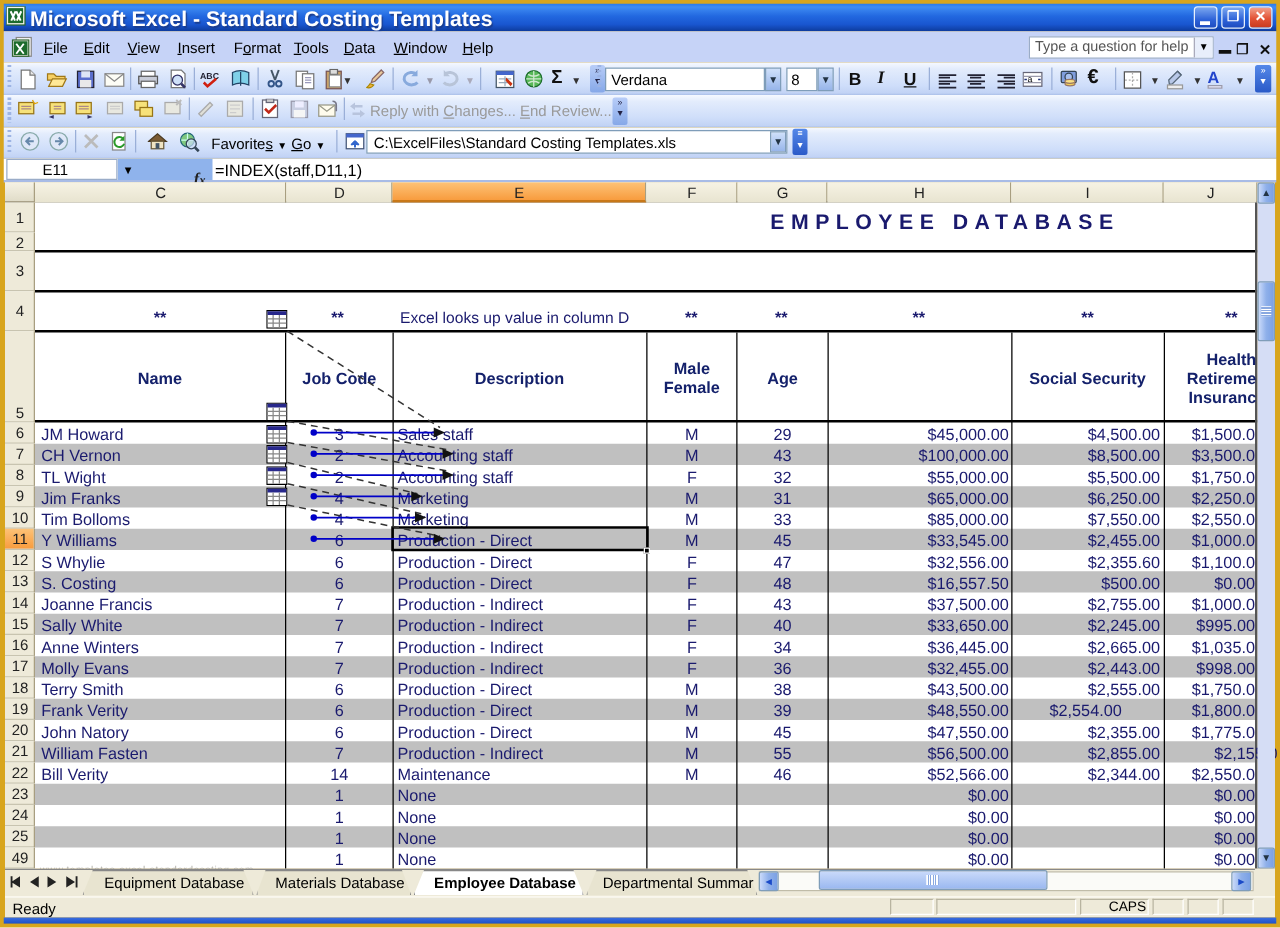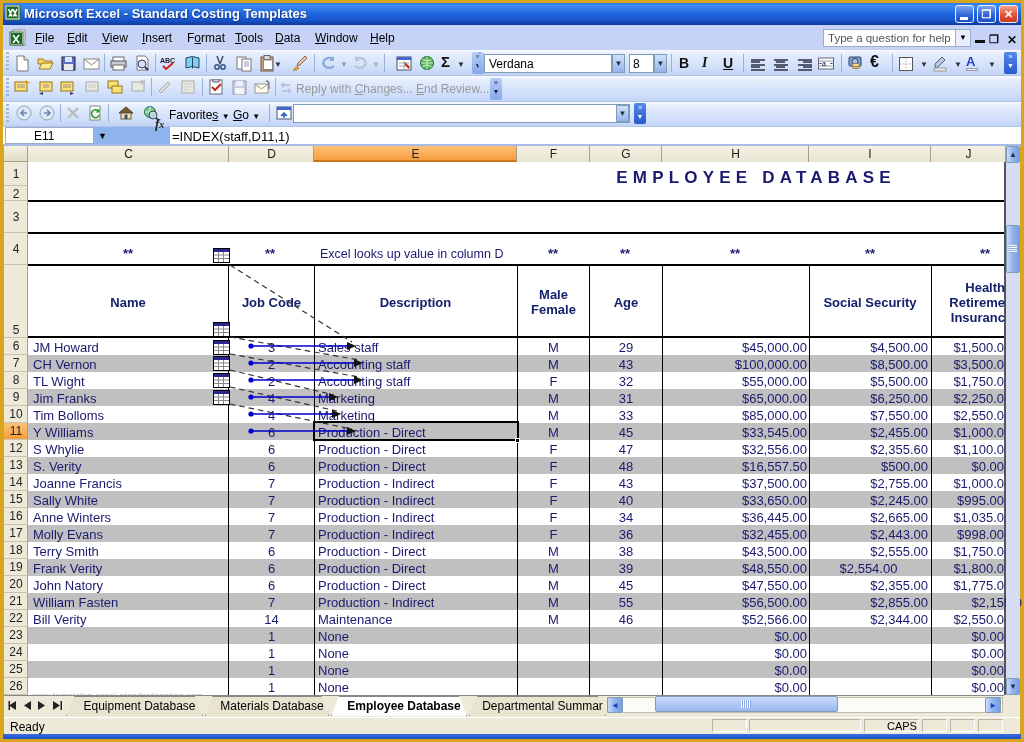--- a/index.html
+++ b/index.html
@@ -6,21 +6,21 @@
 #page{position:relative;width:1024px;height:742px;background:#d8a51d;}
 .nv{color:#1a1a6e;}
 </style></head><body>
 <div id="page">
 <div class="abs" style="left:3px;top:3px;width:1018px;height:22px;background:linear-gradient(180deg,#2a7ae8 0%,#3f8cf3 12%,#2268e0 45%,#1956d0 75%,#1144ae 92%,#0d3a9b 100%);"></div>
 <svg class="abs" style="left:5px;top:5px;" width="16" height="16">
       <rect x="0" y="0" width="15" height="15" fill="#f4f4ec" stroke="#28642f"></rect>
       <rect x="1.5" y="1.5" width="12" height="12" fill="#1d6b2c"></rect>
       <path d="M3.5 4 L7 11.5 M7.5 4 L4 11.5 M8 4 L11.5 11.5 M12 4 L8.5 11.5" stroke="#fff" stroke-width="1.6"></path>
     </svg>
-<div class="abs" style="left:24px;top:6px;font-size:13px;font-weight:bold;color:#fff;text-shadow:1px 1px 1px #1a3c8c;">Microsoft Excel - Standard Costing Templates</div>
+<div class="abs" style="left:24px;top:6px;font-size:17px;font-weight:bold;color:#fff;text-shadow:1px 1px 1px #1a3c8c;">Microsoft Excel - Standard Costing Templates</div>
 <div class="abs" style="left:955px;top:5px;width:19px;height:18px;border-radius:3px;border:1px solid #e8f0fc;background:linear-gradient(180deg,#7ba7f0,#2e63d8 60%,#1e4cc0);color:#fff;font-size:11px;font-weight:bold;text-align:center;line-height:16px;"></div>
 <div class="abs" style="left:960px;top:17px;width:8px;height:3px;background:#fff;"></div>
 <div class="abs" style="left:977px;top:5px;width:19px;height:18px;border-radius:3px;border:1px solid #e8f0fc;background:linear-gradient(180deg,#7ba7f0,#2e63d8 60%,#1e4cc0);color:#fff;font-size:11px;font-weight:bold;text-align:center;line-height:16px;">❐</div>
 <div class="abs" style="left:999px;top:5px;width:19px;height:18px;border-radius:3px;border:1px solid #e8f0fc;background:linear-gradient(180deg,#f2a28c,#e35336 55%,#c93a1e);color:#fff;font-size:11px;font-weight:bold;text-align:center;line-height:16px;">✕</div>
 <div class="abs" style="left:3px;top:25px;width:1018px;height:25px;background:#c6d3f7;"></div>
 <svg class="abs" style="left:9px;top:29px;" width="18" height="18">
       <rect x="4" y="1" width="12" height="15" fill="#fff" stroke="#888"></rect>
       <rect x="1" y="3" width="13" height="13" fill="#f0f0e8" stroke="#336633"></rect>
       <rect x="2" y="4" width="11" height="11" fill="#1d6b2c"></rect>
       <path d="M4 6 L10 14 M10 6 L4 14" stroke="#fff" stroke-width="1.5"></path>
@@ -283,29 +283,30 @@
 <div class="abs" style="left:169px;top:108px;font-size:12px;color:#000;">Favorite<u>s</u> <span style="font-size:8px;">▼</span></div>
 <div class="abs" style="left:233px;top:108px;font-size:12px;color:#000;"><u>G</u>o <span style="font-size:8px;">▼</span></div>
 <div class="abs" style="left:269px;top:104px;width:1px;height:18px;background:#9aafd8;"></div>
 <svg class="abs" style="left:276px;top:105px;" width="17" height="17">
       <rect x="1" y="2" width="14" height="12" fill="#fff" stroke="#457"></rect>
       <rect x="1" y="2" width="14" height="3" fill="#4466cc"></rect>
       <path d="M8 13 v-5 M8 8 l-3 3 M8 8 l3 3" stroke="#36c" stroke-width="1.6" fill="none"></path>
       <path d="M5 11 h6 l-3 -4 z" fill="#36c"></path>
     </svg>
 <div class="abs" style="left:293px;top:104px;width:337px;height:19px;background:#fff;border:1px solid #7f9db9;"></div>
+<div class="abs" style="left:299px;top:107px;font-size:12px;color:#000;">C:\ExcelFiles\Standard Costing Templates.xls</div>
 <div class="abs" style="left:616px;top:105px;width:13px;height:17px;background:linear-gradient(180deg,#cfe0fa,#97b5ea);border:1px solid #7f9db9;color:#234;font-size:8px;text-align:center;line-height:16px;">▼</div>
 <div class="abs" style="left:634px;top:103px;width:12px;height:21px;background:linear-gradient(180deg,#5588e8,#2a5ac8);border-radius:2px;color:#fff;font-size:7px;text-align:center;line-height:9px;">≡<br>▼</div>
 <div class="abs" style="left:3px;top:127px;width:1018px;height:17px;background:#fff;"></div>
 <div class="abs" style="left:3px;top:144px;width:1018px;height:2px;background:#a8bbe6;"></div>
 <div class="abs" style="left:94px;top:127px;width:76px;height:17px;background:#8fb3ec;"></div>
 <div class="abs" style="left:5px;top:127px;width:89px;height:17px;background:#fff;border:1px solid #9aacc8;"></div>
 <div class="abs" style="left:34px;top:129px;font-size:12px;color:#000;">E11</div>
 <div class="abs" style="left:98px;top:131px;font-size:9px;color:#000;">▼</div>
-<div class="abs" style="left:155px;top:116px;font-size:13px;font-style:italic;font-family:Liberation Serif, serif;font-weight:bold;color:#222;">f<span style="font-size:10px;">x</span></div>
+<div class="abs" style="left:155px;top:135px;font-size:13px;font-style:italic;font-family:Liberation Serif, serif;font-weight:bold;color:#222;">f<span style="font-size:10px;">x</span></div>
 <div class="abs" style="left:172px;top:129px;font-size:13px;color:#000;">=INDEX(staff,D11,1)</div>
 <div class="abs" style="left:4px;top:146px;width:1002px;height:549px;background:#fff;"></div>
 <div class="abs" style="left:4px;top:146px;width:1002px;height:16px;background:#eeead9;border-bottom:1px solid #888;"></div>
 <div class="abs" style="left:28px;top:146px;width:201px;height:16px;background:linear-gradient(180deg,#f6f2e4,#e8e4d0);border-right:1px solid #a89e80;"></div>
 <div class="abs" style="left:28px;top:147px;width:201px;text-align:center;font-size:12px;color:#222;">C</div>
 <div class="abs" style="left:229px;top:146px;width:85px;height:16px;background:linear-gradient(180deg,#f6f2e4,#e8e4d0);border-right:1px solid #a89e80;"></div>
 <div class="abs" style="left:229px;top:147px;width:85px;text-align:center;font-size:12px;color:#222;">D</div>
 <div class="abs" style="left:314px;top:146px;width:203px;height:16px;background:linear-gradient(180deg,#fdc277,#f89c3e);border-right:1px solid #a89e80;border-bottom:2px solid #c87818;"></div>
 <div class="abs" style="left:314px;top:147px;width:203px;text-align:center;font-size:12px;color:#222;">E</div>
 <div class="abs" style="left:517px;top:146px;width:73px;height:16px;background:linear-gradient(180deg,#f6f2e4,#e8e4d0);border-right:1px solid #a89e80;"></div>
@@ -363,21 +364,21 @@
 <div class="abs" style="left:4px;top:594px;width:24px;text-align:center;font-size:12px;color:#222;">21</div>
 <div class="abs" style="left:4px;top:610px;width:24px;height:17px;background:#eeead9;border-right:1px solid #a89e80;border-bottom:1px solid #c8c4b0;"></div>
 <div class="abs" style="left:4px;top:611px;width:24px;text-align:center;font-size:12px;color:#222;">22</div>
 <div class="abs" style="left:4px;top:627px;width:24px;height:17px;background:#eeead9;border-right:1px solid #a89e80;border-bottom:1px solid #c8c4b0;"></div>
 <div class="abs" style="left:4px;top:628px;width:24px;text-align:center;font-size:12px;color:#222;">23</div>
 <div class="abs" style="left:4px;top:644px;width:24px;height:17px;background:#eeead9;border-right:1px solid #a89e80;border-bottom:1px solid #c8c4b0;"></div>
 <div class="abs" style="left:4px;top:645px;width:24px;text-align:center;font-size:12px;color:#222;">24</div>
 <div class="abs" style="left:4px;top:661px;width:24px;height:17px;background:#eeead9;border-right:1px solid #a89e80;border-bottom:1px solid #c8c4b0;"></div>
 <div class="abs" style="left:4px;top:662px;width:24px;text-align:center;font-size:12px;color:#222;">25</div>
 <div class="abs" style="left:4px;top:678px;width:24px;height:17px;background:#eeead9;border-right:1px solid #a89e80;border-bottom:1px solid #c8c4b0;"></div>
-<div class="abs" style="left:4px;top:679px;width:24px;text-align:center;font-size:12px;color:#222;">26</div>
+<div class="abs" style="left:4px;top:679px;width:24px;text-align:center;font-size:12px;color:#222;">49</div>
 <div class="abs" style="left:28px;top:355px;width:978px;height:17px;background:#c0c0c0;"></div>
 <div class="abs" style="left:28px;top:389px;width:978px;height:17px;background:#c0c0c0;"></div>
 <div class="abs" style="left:28px;top:423px;width:978px;height:17px;background:#c0c0c0;"></div>
 <div class="abs" style="left:28px;top:457px;width:978px;height:17px;background:#c0c0c0;"></div>
 <div class="abs" style="left:28px;top:491px;width:978px;height:17px;background:#c0c0c0;"></div>
 <div class="abs" style="left:28px;top:525px;width:978px;height:17px;background:#c0c0c0;"></div>
 <div class="abs" style="left:28px;top:559px;width:978px;height:17px;background:#c0c0c0;"></div>
 <div class="abs" style="left:28px;top:593px;width:978px;height:17px;background:#c0c0c0;"></div>
 <div class="abs" style="left:28px;top:627px;width:978px;height:17px;background:#c0c0c0;"></div>
 <div class="abs" style="left:28px;top:661px;width:978px;height:17px;background:#c0c0c0;"></div>
@@ -488,21 +489,21 @@
 <div class="abs" style="left:809px;top:425px;width:119px;text-align:right;font-size:13px;color:#1a1a6e;">$2,455.00</div>
 <div class="abs" style="left:809px;top:425px;width:195px;text-align:right;font-size:13px;color:#1a1a6e;">$1,000.0</div>
 <div class="abs" style="left:33px;top:442px;font-size:13px;color:#1a1a6e;">S Whylie</div>
 <div class="abs" style="left:229px;top:442px;width:85px;text-align:center;font-size:13px;color:#1a1a6e;">6</div>
 <div class="abs" style="left:318px;top:442px;font-size:13px;color:#1a1a6e;">Production - Direct</div>
 <div class="abs" style="left:517px;top:442px;width:73px;text-align:center;font-size:13px;color:#1a1a6e;">F</div>
 <div class="abs" style="left:590px;top:442px;width:72px;text-align:center;font-size:13px;color:#1a1a6e;">47</div>
 <div class="abs" style="left:662px;top:442px;width:145px;text-align:right;font-size:13px;color:#1a1a6e;">$32,556.00</div>
 <div class="abs" style="left:809px;top:442px;width:119px;text-align:right;font-size:13px;color:#1a1a6e;">$2,355.60</div>
 <div class="abs" style="left:809px;top:442px;width:195px;text-align:right;font-size:13px;color:#1a1a6e;">$1,100.0</div>
-<div class="abs" style="left:33px;top:459px;font-size:13px;color:#1a1a6e;">S. Verity</div>
+<div class="abs" style="left:33px;top:459px;font-size:13px;color:#1a1a6e;">S. Costing</div>
 <div class="abs" style="left:229px;top:459px;width:85px;text-align:center;font-size:13px;color:#1a1a6e;">6</div>
 <div class="abs" style="left:318px;top:459px;font-size:13px;color:#1a1a6e;">Production - Direct</div>
 <div class="abs" style="left:517px;top:459px;width:73px;text-align:center;font-size:13px;color:#1a1a6e;">F</div>
 <div class="abs" style="left:590px;top:459px;width:72px;text-align:center;font-size:13px;color:#1a1a6e;">48</div>
 <div class="abs" style="left:662px;top:459px;width:145px;text-align:right;font-size:13px;color:#1a1a6e;">$16,557.50</div>
 <div class="abs" style="left:809px;top:459px;width:119px;text-align:right;font-size:13px;color:#1a1a6e;">$500.00</div>
 <div class="abs" style="left:809px;top:459px;width:195px;text-align:right;font-size:13px;color:#1a1a6e;">$0.00</div>
 <div class="abs" style="left:33px;top:476px;font-size:13px;color:#1a1a6e;">Joanne Francis</div>
 <div class="abs" style="left:229px;top:476px;width:85px;text-align:center;font-size:13px;color:#1a1a6e;">7</div>
 <div class="abs" style="left:318px;top:476px;font-size:13px;color:#1a1a6e;">Production - Indirect</div>

